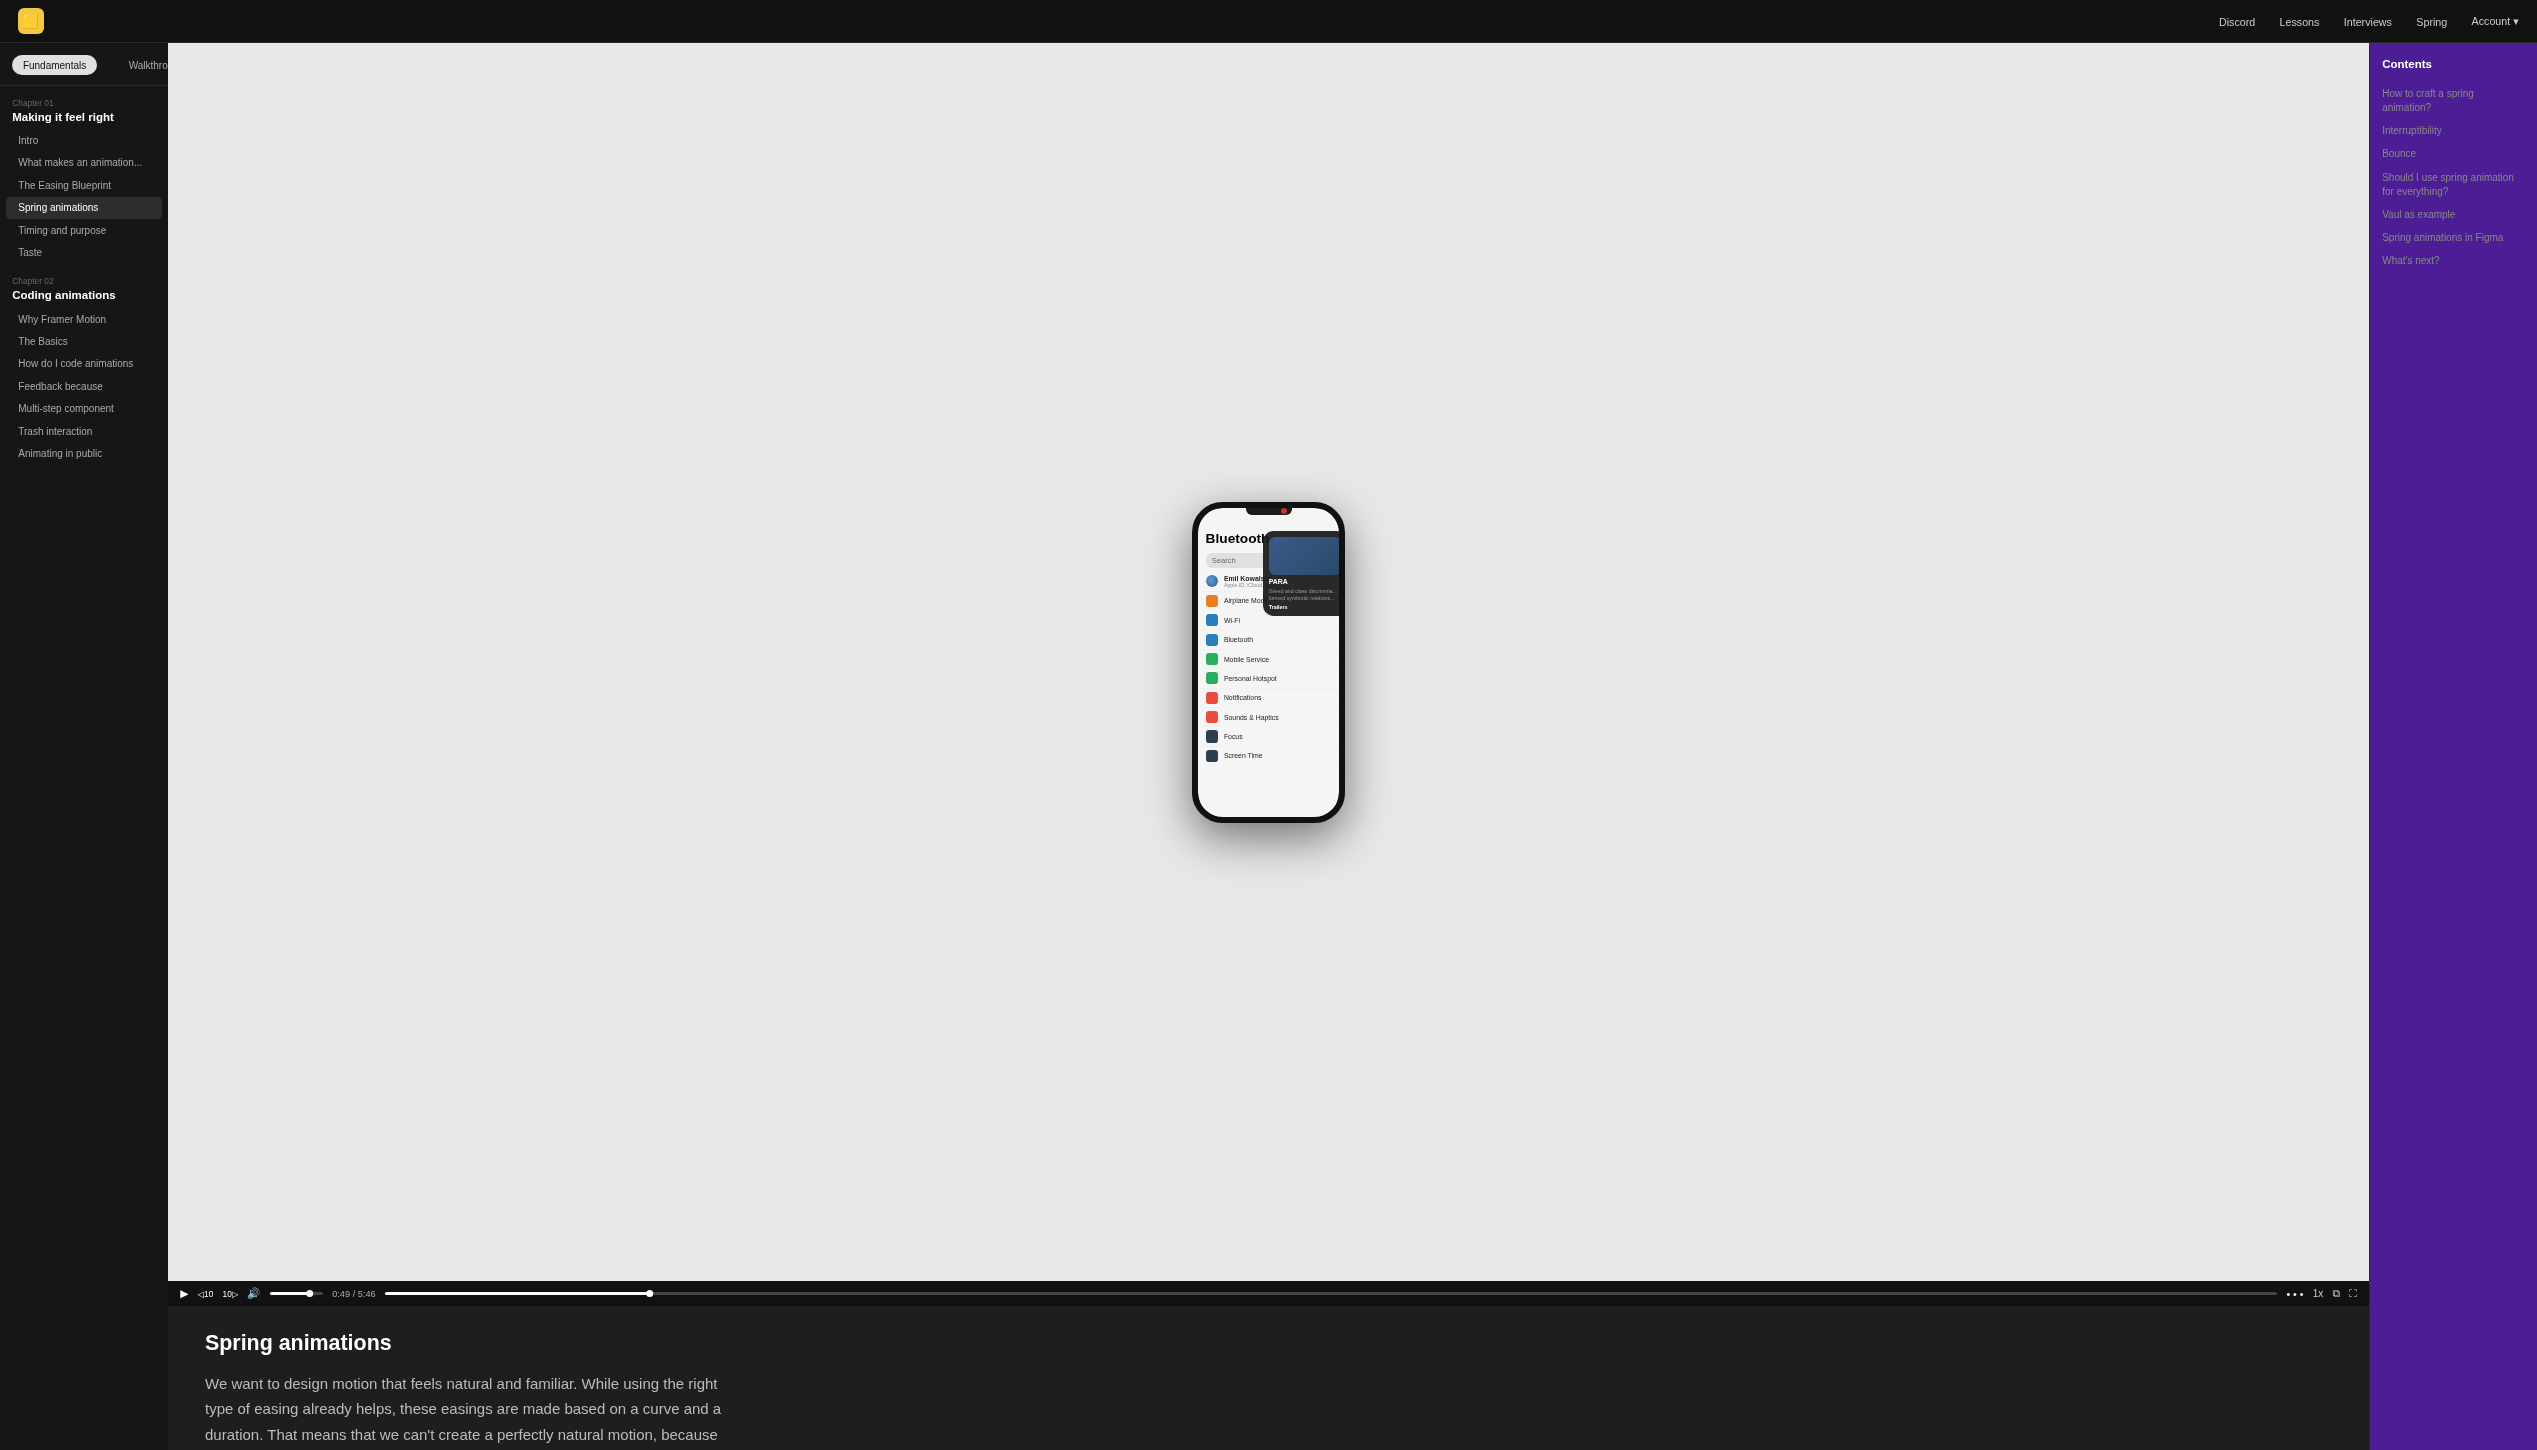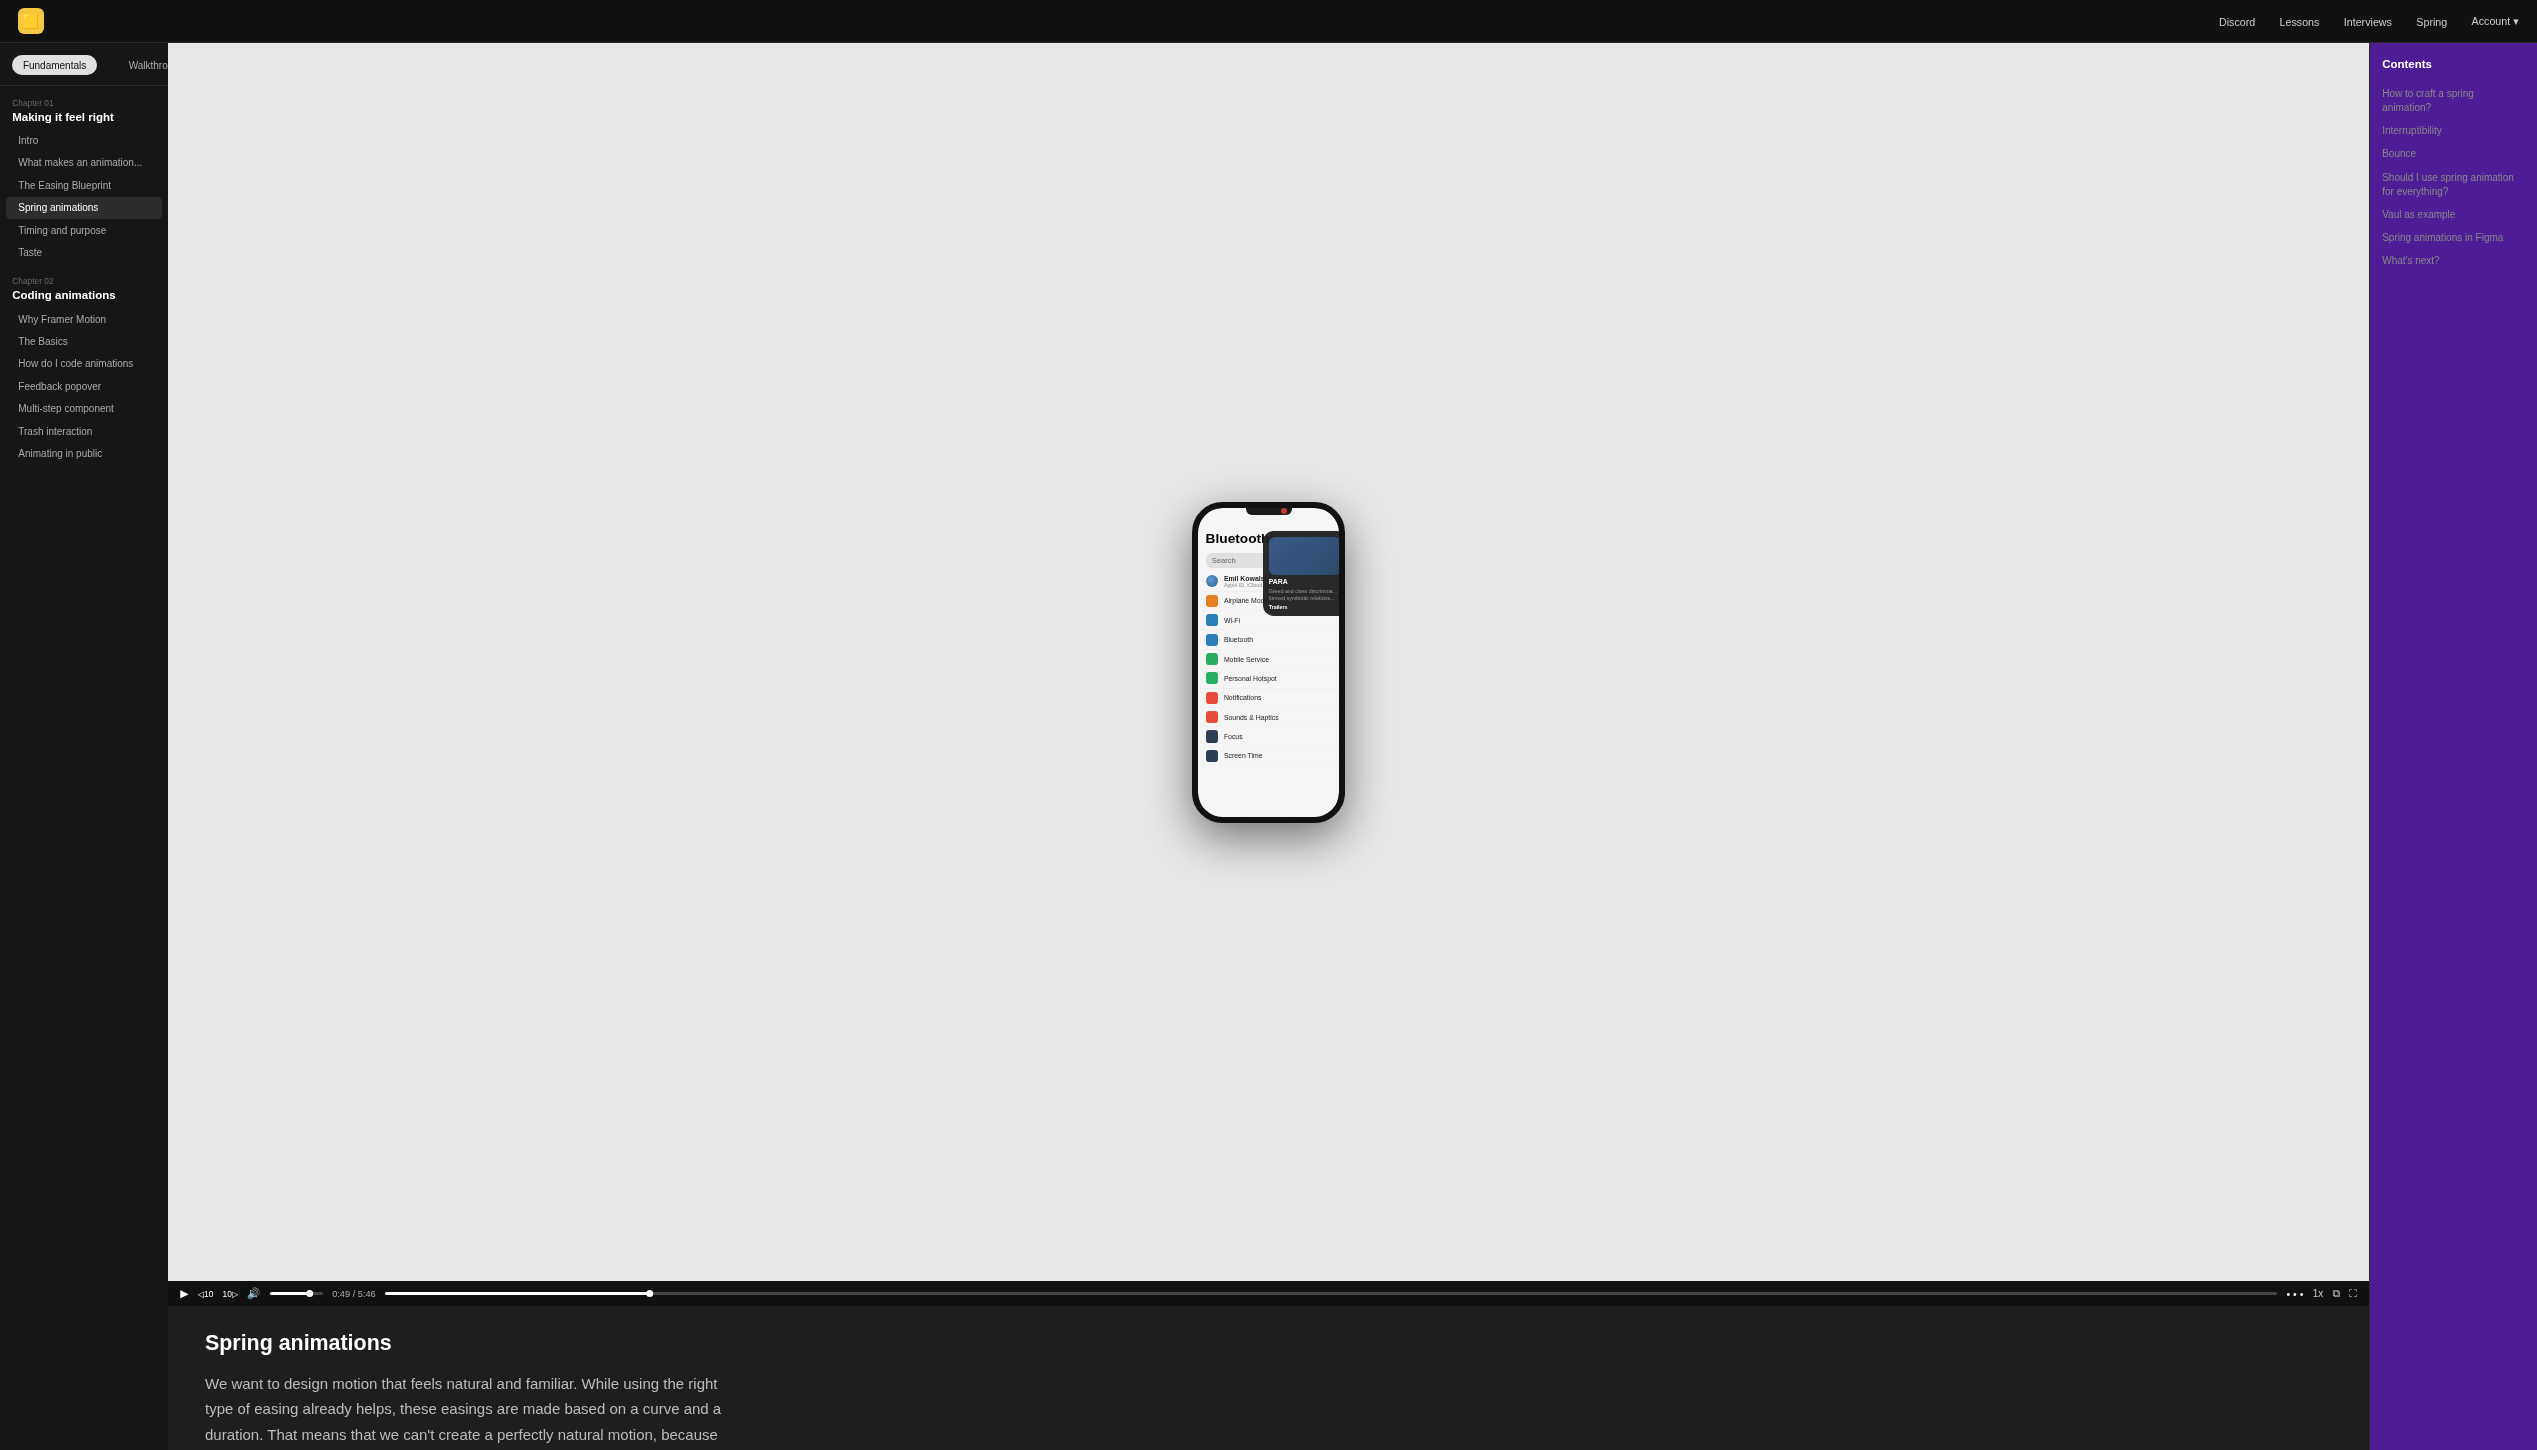--- a/index.html
+++ b/index.html
@@ -412,21 +412,21 @@
       <div class="nav-item">Timing and purpose</div>
       <div class="nav-item">Taste</div>
     </div>
 
     <div>
       <div class="chapter-label">Chapter 02</div>
       <div class="chapter-title">Coding animations</div>
       <div class="nav-item">Why Framer Motion</div>
       <div class="nav-item">The Basics</div>
       <div class="nav-item">How do I code animations</div>
-      <div class="nav-item">Feedback popover</div>
+      <div class="nav-item">Feedback because</div>
       <div class="nav-item">Multi-step component</div>
       <div class="nav-item">Trash interaction</div>
       <div class="nav-item">Animating in public</div>
     </div>
 
 
   </aside>
 
   <div class="center-content">
 

